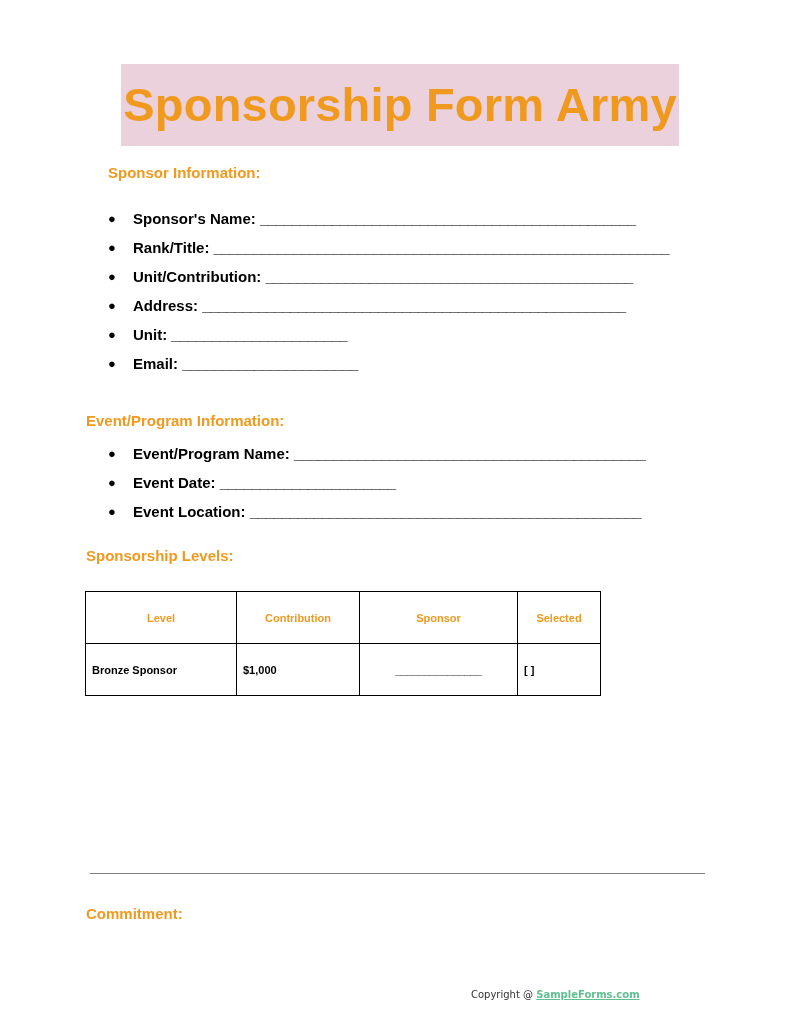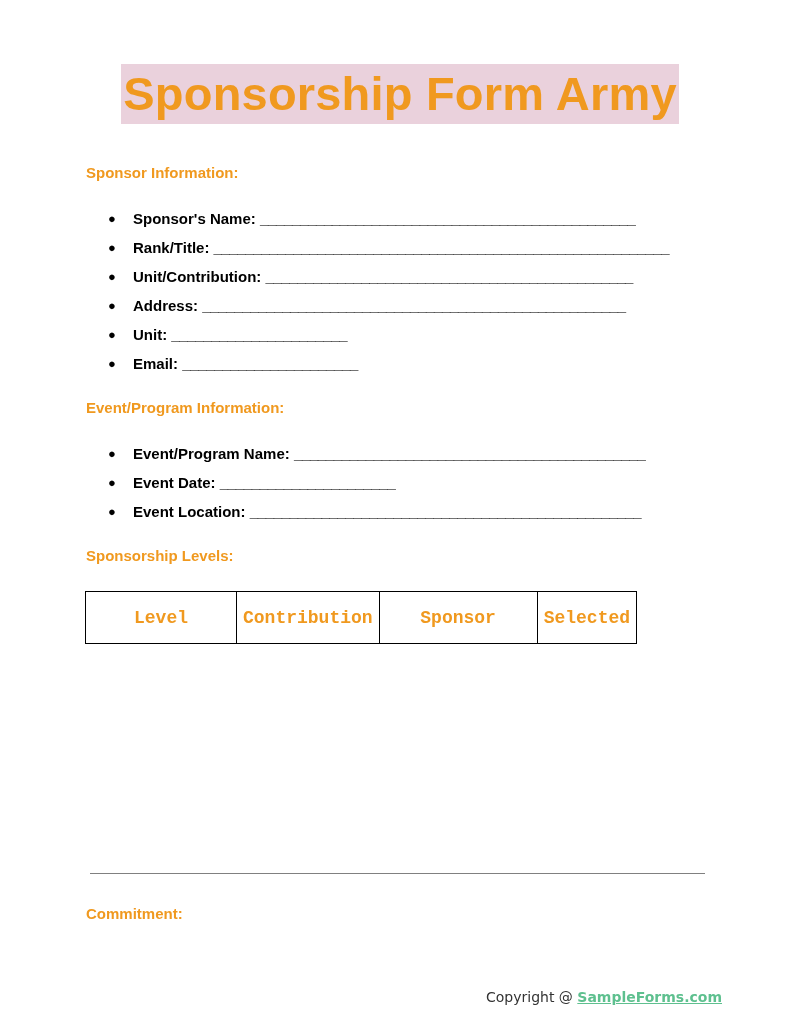--- a/index.html
+++ b/index.html
@@ -3,85 +3,90 @@
   <meta charset="utf-8">
   <style>
     html, body { margin: 0; padding: 0; background: #ffffff; }
     body {
       width: 800px; height: 1032px; position: relative; overflow: hidden;
       font-family: "Liberation Sans", sans-serif; color: #000;
     }
     .title-wrap { position: absolute; top: 64px; left: 0; width: 800px; text-align: center; }
     .title {
       display: inline-block; background: #ead1dc; color: #f0991f;
-      font-weight: bold; font-size: 47px; line-height: 58px; padding: 1px 2px;
+      font-weight: bold; font-size: 47px; line-height: 58px; padding: 12px 2px;
       letter-spacing: 0.2px;
     }
     .section-heading {
       position: absolute; left: 86px; color: #f0991f; font-weight: bold; font-size: 15px;
     }
     ul.fields { position: absolute; left: 108px; margin: 0; padding: 0; list-style: none; }
     ul.fields li {
       font-size: 15px; font-weight: bold; height: 29px; line-height: 20px; white-space: nowrap;
       position: relative; padding-left: 25px;
     }
     ul.fields li .bullet { position: absolute; left: 0; top: 0; font-size: 13px; }
     .blank { letter-spacing: -0.35px; }
     table.levels {
       position: absolute; left: 85px; top: 591px; border-collapse: collapse;
-      font-size: 18px; font-weight: bold; font-family: Liberation Mono, monospace;
+      font-size: 11px; font-weight: bold;
     }
     table.levels td, table.levels th { border: 1px solid #000; height: 51px; padding: 0 6px; }
     table.levels th { color: #f0991f; text-align: center; font-weight: bold; }
     table.levels td { text-align: left; }
     .c1 { width: 138px; } .c2 { width: 110px; } .c3 { width: 145px; } .c4 { width: 70px; }
     td.benefit { text-align: center !important; letter-spacing: -0.35px; }
     .divider { position: absolute; left: 90px; top: 873px; width: 615px; height: 0; border-top: 1px solid #808080; }
     .footer {
-      position: absolute; top: 989px; left: 471px; font-size: 14px; color: #333;
+      position: absolute; top: 989px; left: 471px; font-size: 10px; color: #333;
       font-family: "DejaVu Sans", sans-serif;
-      margin-left: 15px;
     }
     .footer .brand { color: #5ec08f; font-weight: bold; text-decoration: underline; }
   </style>
 </head>
 <body>
 
 <div class="title-wrap">
   <span class="title">Sponsorship Form Army</span>
 </div>
 
-<div class="section-heading" style="top:164px;">Sponsor Information:</div>
+<div class="section-heading" style="top:164px;margin-left:22px;">Sponsor Information:</div>
 <ul class="fields" style="top:209px;">
   <li><span class="bullet">●</span><span>Sponsor's Name:</span> <span class="blank">_______________________________________________</span></li>
   <li><span class="bullet">●</span><span>Rank/Title:</span> <span class="blank">_________________________________________________________</span></li>
   <li><span class="bullet">●</span><span>Unit/Contribution:</span> <span class="blank">______________________________________________</span></li>
   <li><span class="bullet">●</span><span>Address:</span> <span class="blank">_____________________________________________________</span></li>
   <li><span class="bullet">●</span><span>Unit:</span> <span class="blank">______________________</span></li>
   <li><span class="bullet">●</span><span>Email:</span> <span class="blank">______________________</span></li>
 </ul>
 
-<div class="section-heading" style="top:399px;">Event/Program Information:</div>
+<div class="section-heading" style="top:412px;">Event/Program Information:</div>
 <ul class="fields" style="top:444px;">
   <li><span class="bullet">●</span><span>Event/Program Name:</span> <span class="blank">____________________________________________</span></li>
   <li><span class="bullet">●</span><span>Event Date:</span> <span class="blank">______________________</span></li>
   <li><span class="bullet">●</span><span>Event Location:</span> <span class="blank">_________________________________________________</span></li>
 </ul>
 
 <div class="section-heading" style="top:547px;">Sponsorship Levels:</div>
 <table class="levels">
   <thead>
     <tr>
       <th class="c1">Level</th>
       <th class="c2">Contribution</th>
       <th class="c3">Sponsor</th>
       <th class="c4">Selected</th>
     </tr>
   </thead>
   <tbody>
+    <tr>
+      <td>Bronze Sponsor</td>
+      <td>$1,000</td>
+      <td class="benefit">_______________</td>
+      <td>[ ]</td>
+    </tr>
   </tbody>
 </table>
 
 <div class="divider"></div>
 
 <div class="section-heading" style="top:905px;text-align:center;">Commitment:</div>
 
 <div class="footer">
   <span>Copyright @ </span><span class="brand">SampleForms.com</span>
 </div>

